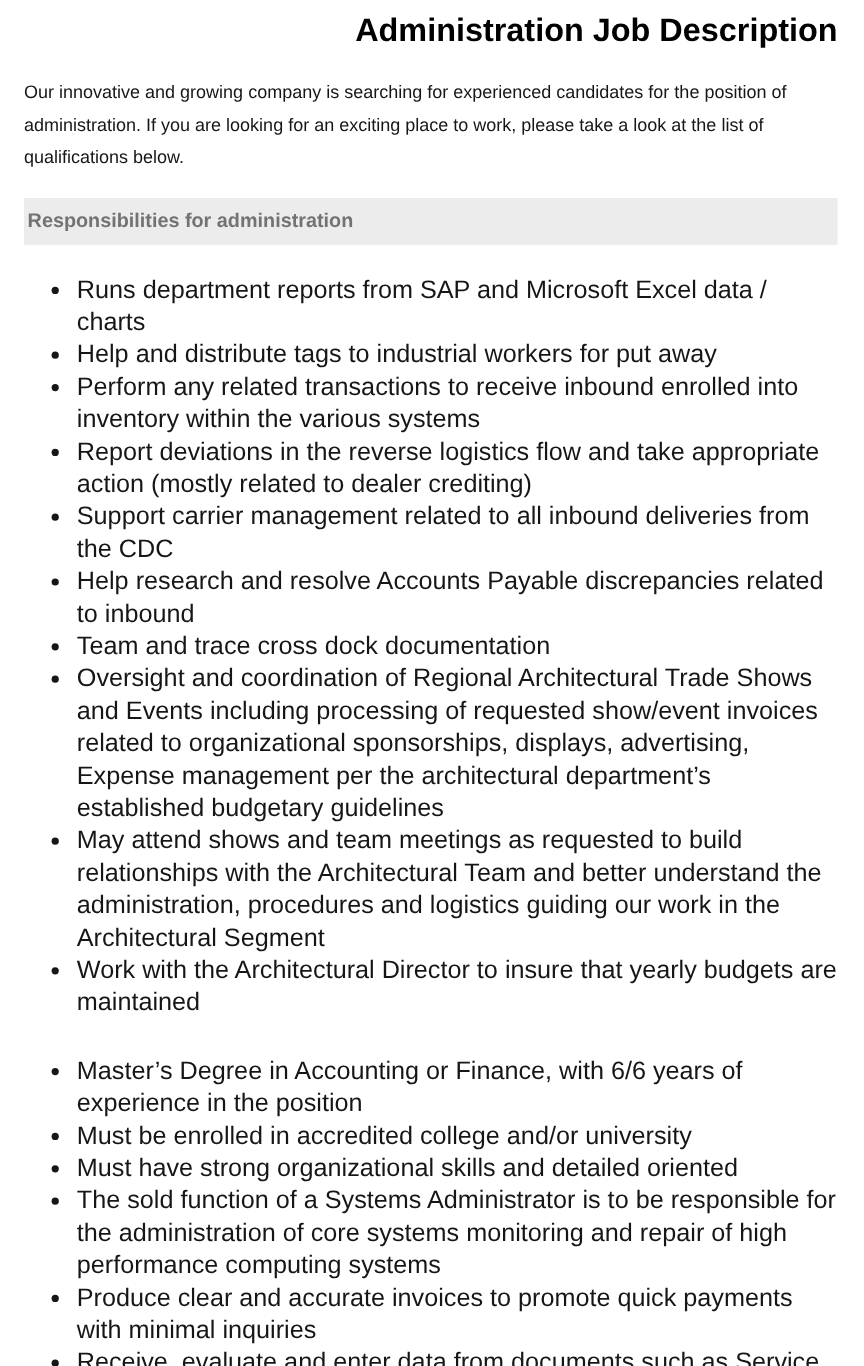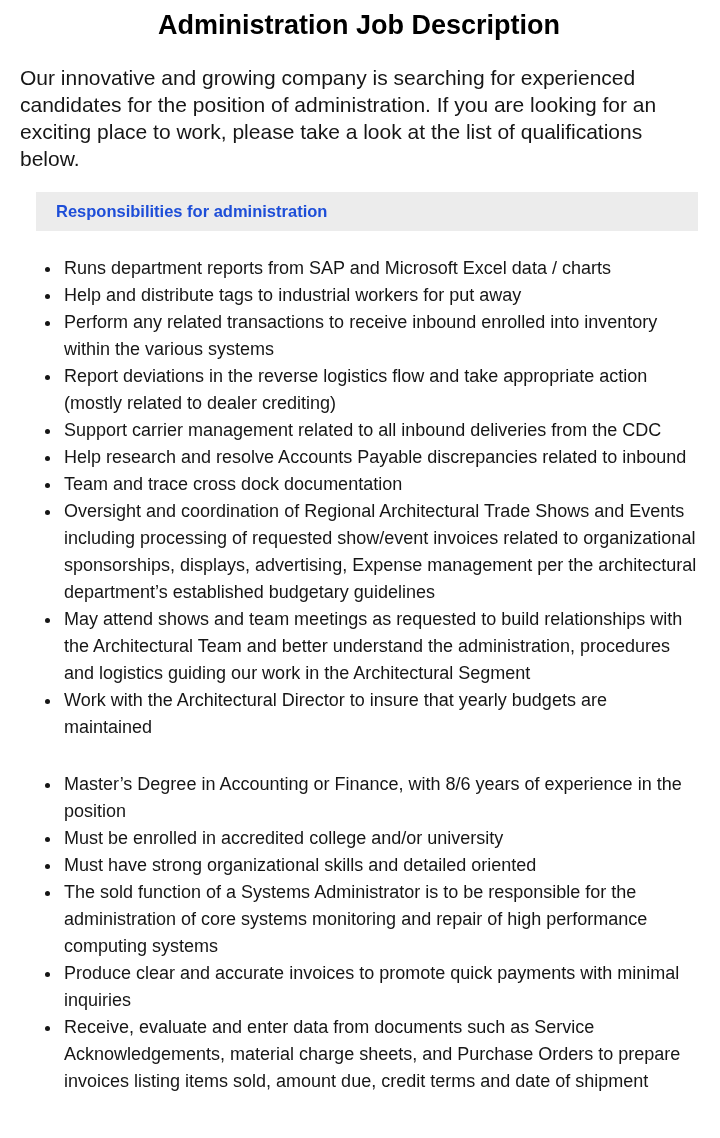--- a/index.html
+++ b/index.html
@@ -17,42 +17,41 @@
   }
   .doc {
     padding: 2px 22px 0 20px;
   }
   h1.page-title {
     margin: 0;
     padding: 6px 0 12px;
     font-size: 27px;
     line-height: 34px;
     font-weight: bold;
-    text-align: center;
+    text-align: right;
     color: #000000;
   }
   p.intro {
     margin: 10px 0 20px;
-    font-size: 21px;
+    font-size: 15px;
     line-height: 27px;
     color: #161616;
   }
   .section-bar {
     background: #ececec;
-    padding: 10px 20px;
+    padding: 10px 3px;
     font-size: 16.5px;
     font-weight: bold;
-    color: #1d4ed8;
+    color: #737373;
     line-height: 19px;
-    margin-left: 16px;
   }
   ul.bullet-list {
     margin: 24px 0 30px;
     padding-left: 42px;
-    font-size: 18px;
+    font-size: 21px;
     line-height: 27px;
     color: #161616;
     list-style-type: disc;
   }
   ul.bullet-list li {
     padding-left: 2px;
     margin: 0;
   }
   section { margin: 0; }
 </style>
@@ -78,21 +77,21 @@
       <li>Help research and resolve Accounts Payable discrepancies related to inbound</li>
       <li>Team and trace cross dock documentation</li>
       <li>Oversight and coordination of Regional Architectural Trade Shows and Events including processing of requested show/event invoices related to organizational sponsorships, displays, advertising, Expense management per the architectural department’s established budgetary guidelines</li>
       <li>May attend shows and team meetings as requested to build relationships with the Architectural Team and better understand the administration, procedures and logistics guiding our work in the Architectural Segment</li>
       <li>Work with the Architectural Director to insure that yearly budgets are maintained</li>
     </ul>
   </section>
 
   <section>
     <ul class="bullet-list">
-      <li>Master’s Degree in Accounting or Finance, with 8/6 years of experience in the position</li>
+      <li>Master’s Degree in Accounting or Finance, with 6/6 years of experience in the position</li>
       <li>Must be enrolled in accredited college and/or university</li>
       <li>Must have strong organizational skills and detailed oriented</li>
       <li>The sold function of a Systems Administrator is to be responsible for the administration of core systems monitoring and repair of high performance computing systems</li>
       <li>Produce clear and accurate invoices to promote quick payments with minimal inquiries</li>
       <li>Receive, evaluate and enter data from documents such as Service Acknowledgements, material charge sheets, and Purchase Orders to prepare invoices listing items sold, amount due, credit terms and date of shipment</li>
     </ul>
   </section>
 
 </main>
 

